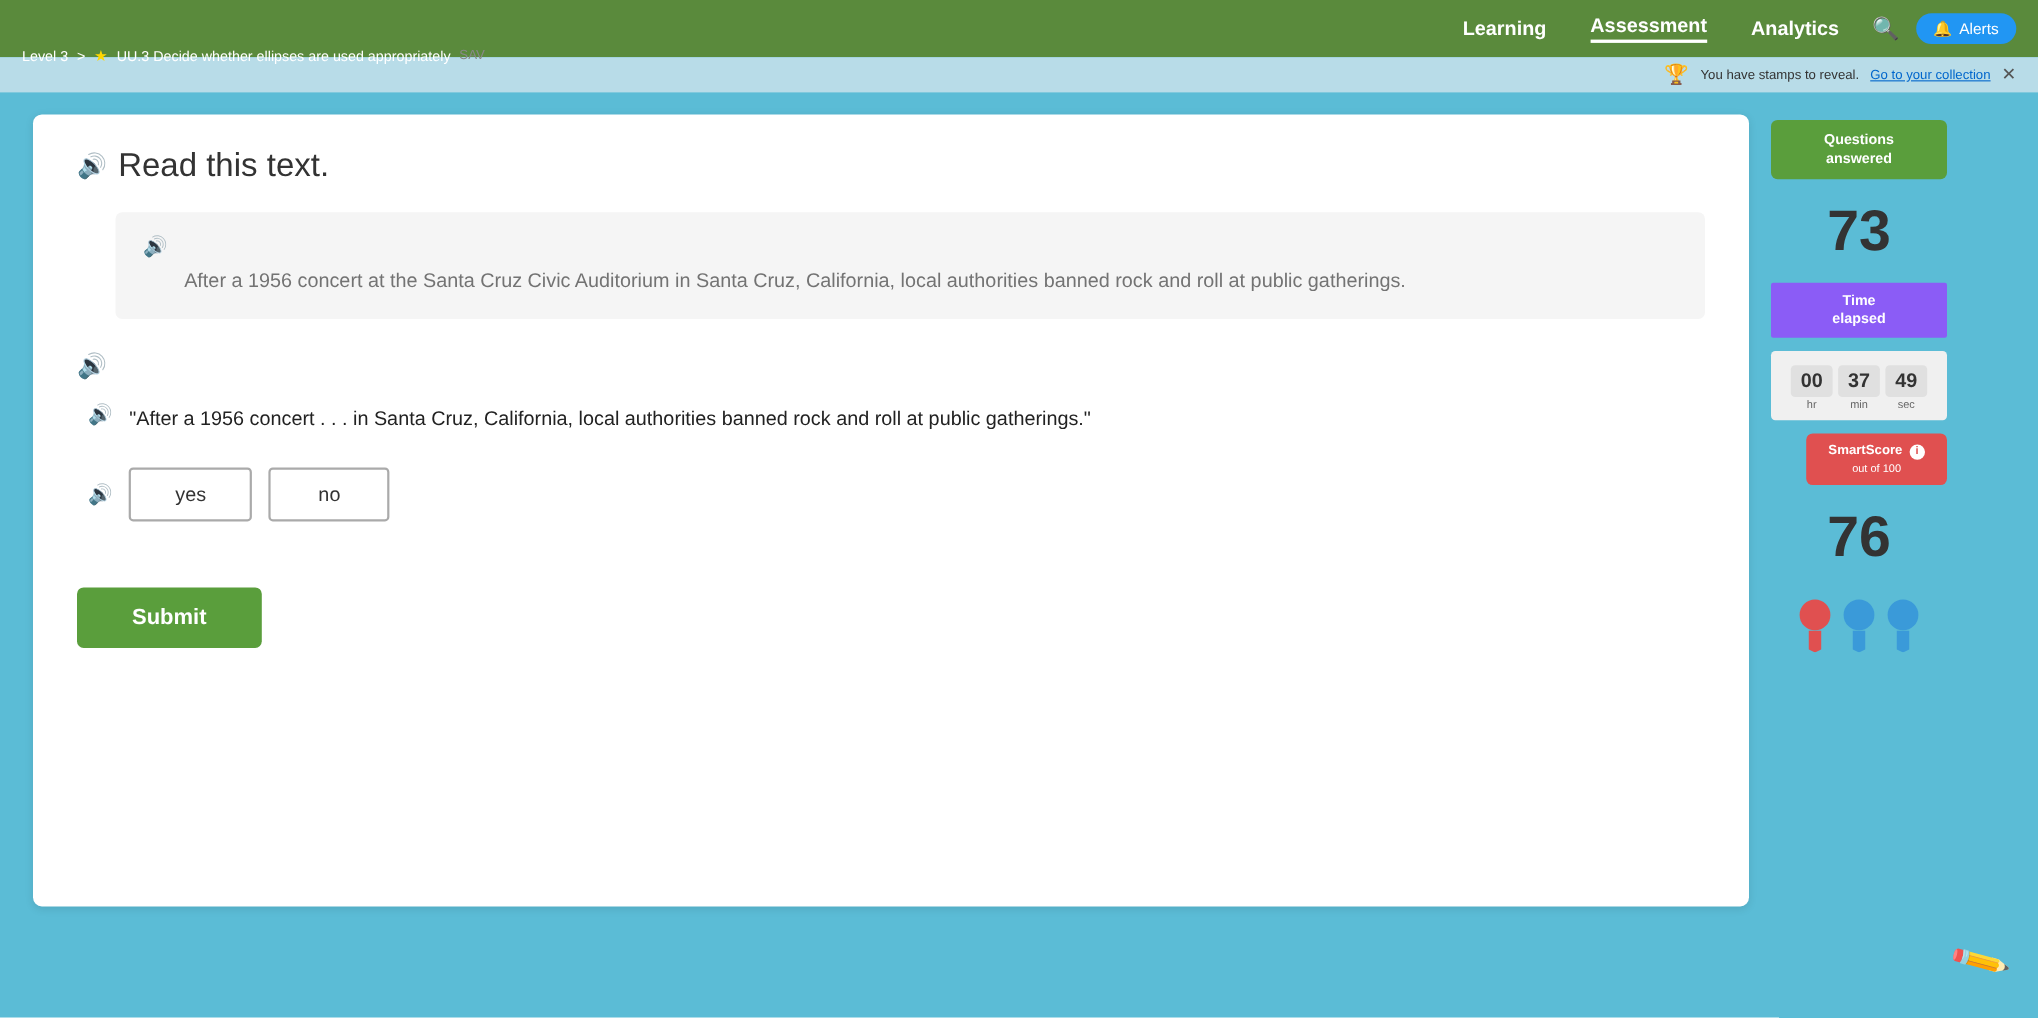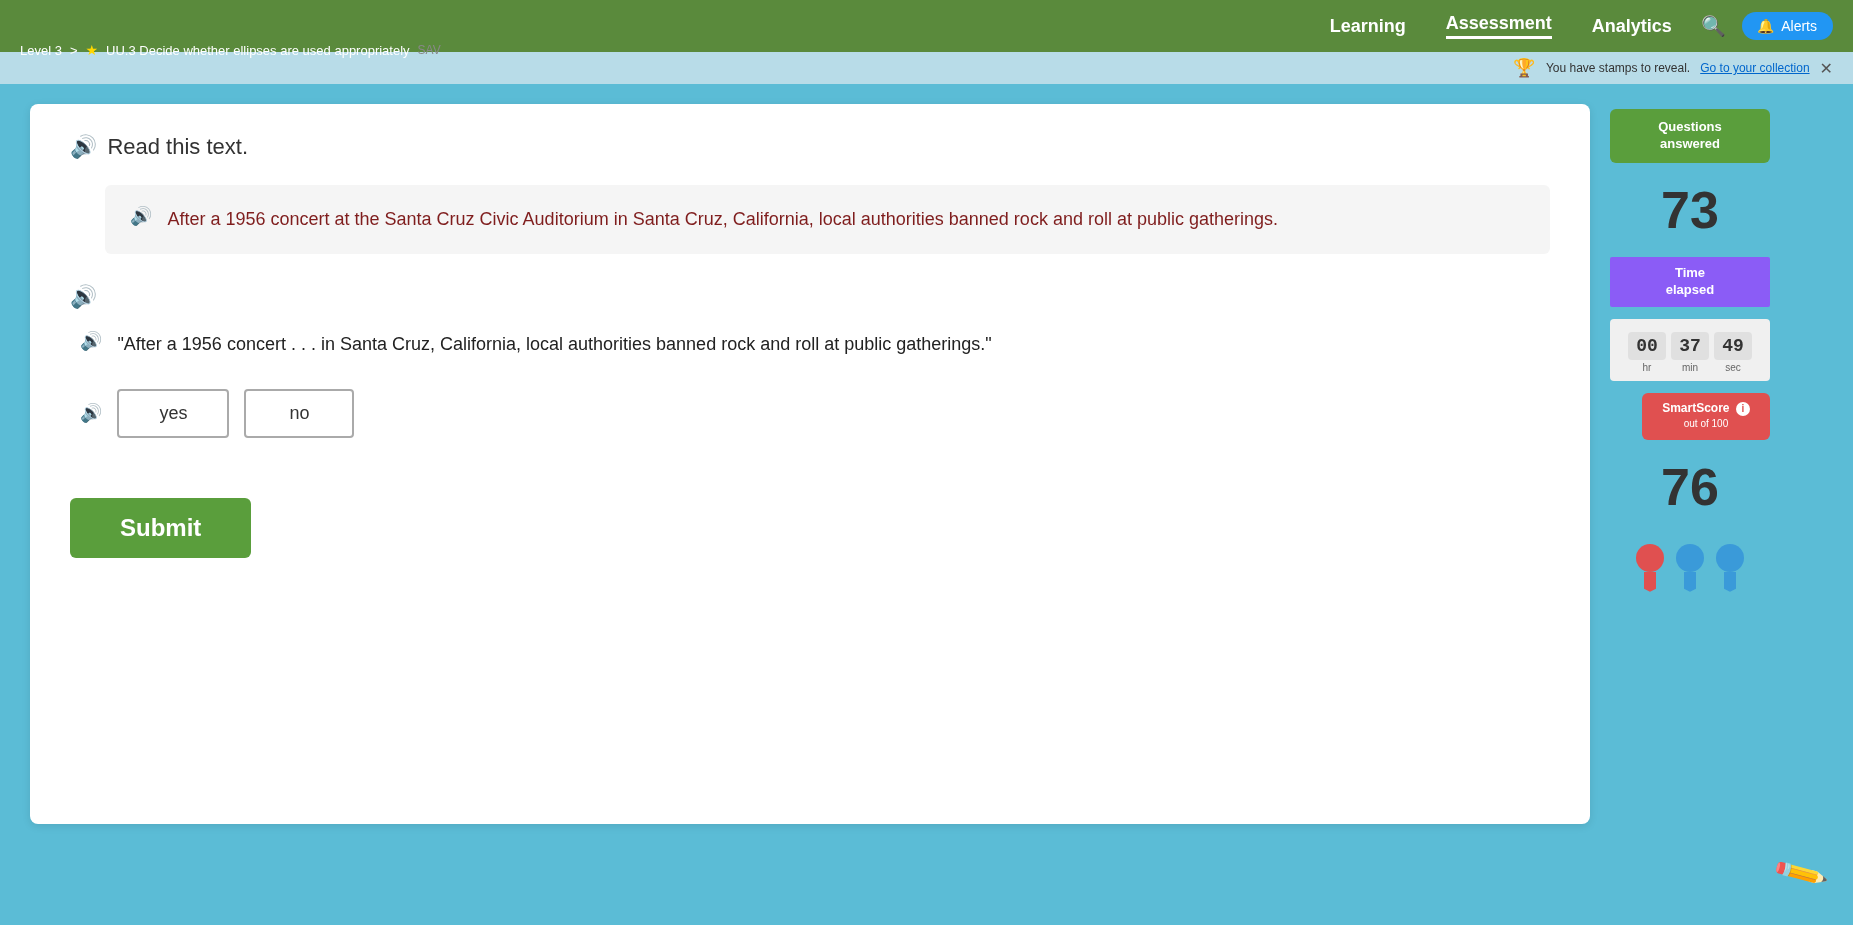--- a/index.html
+++ b/index.html
@@ -140,38 +140,39 @@
       align-items: center;
       gap: 10px;
       margin-bottom: 25px;
     }
     .speaker-icon {
       color: #3a9ad9;
       font-size: 22px;
       cursor: pointer;
     }
     .read-label {
-      font-size: 22px;
+      font-size: 30px;
       color: #333;
     }
 
     .passage-box {
       background: #f5f5f5;
       border-radius: 6px;
       padding: 20px 25px;
       margin-bottom: 30px;
       margin-left: 35px;
       display: flex;
       align-items: flex-start;
       gap: 15px;
     }
     .passage-text {
       font-size: 18px;
-      color: #7f1d1d;
+      color: #737373;
       line-height: 1.6;
+      margin-top: 28px;
     }
 
     .question-label {
       display: flex;
       align-items: center;
       gap: 10px;
       margin-bottom: 20px;
     }
     .question-text {
       font-size: 20px;
@@ -211,21 +212,21 @@
       text-align: center;
     }
 
     
     .submit-btn {
       background-color: #5a9e3c;
       color: #fff;
       border: none;
       border-radius: 6px;
       padding: 16px 50px;
-      font-size: 24px;
+      font-size: 20px;
       font-weight: bold;
       cursor: pointer;
       margin-top: 20px;
     }
 
     
     .right-sidebar {
       width: 160px;
       display: flex;
       flex-direction: column;
@@ -262,21 +263,20 @@
       font-weight: bold;
       line-height: 1.3;
     }
 
     .timer-display {
       display: flex;
       justify-content: center;
       gap: 5px;
       align-items: center;
       margin-top: 5px;
-      font-family: Liberation Mono, monospace;
     }
     .timer-unit {
       background: #e0e0e0;
       border-radius: 4px;
       padding: 4px 8px;
       font-size: 18px;
       font-weight: bold;
       color: #333;
       min-width: 38px;
       text-align: center;

